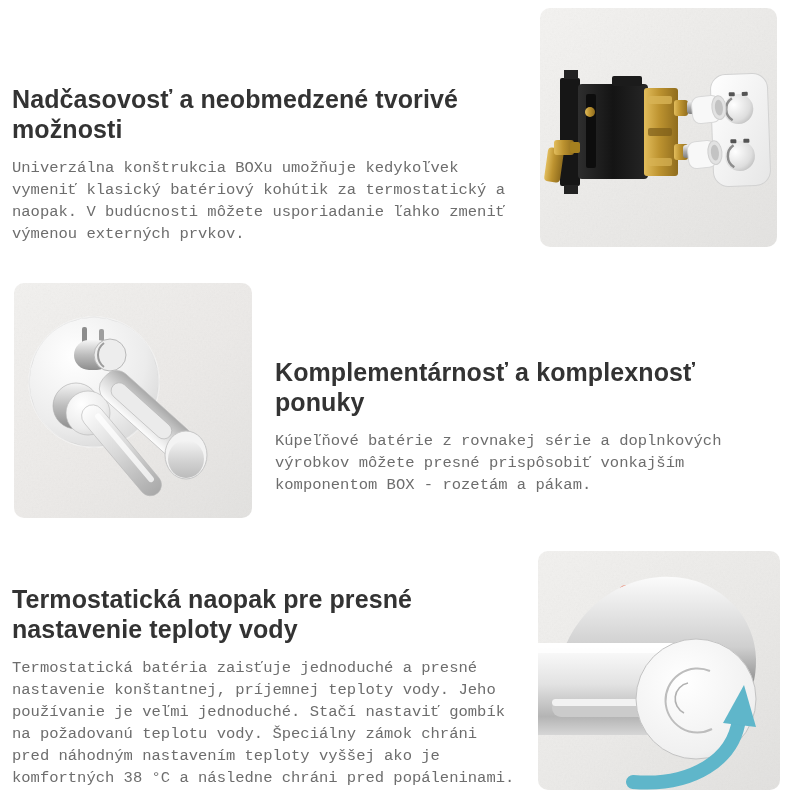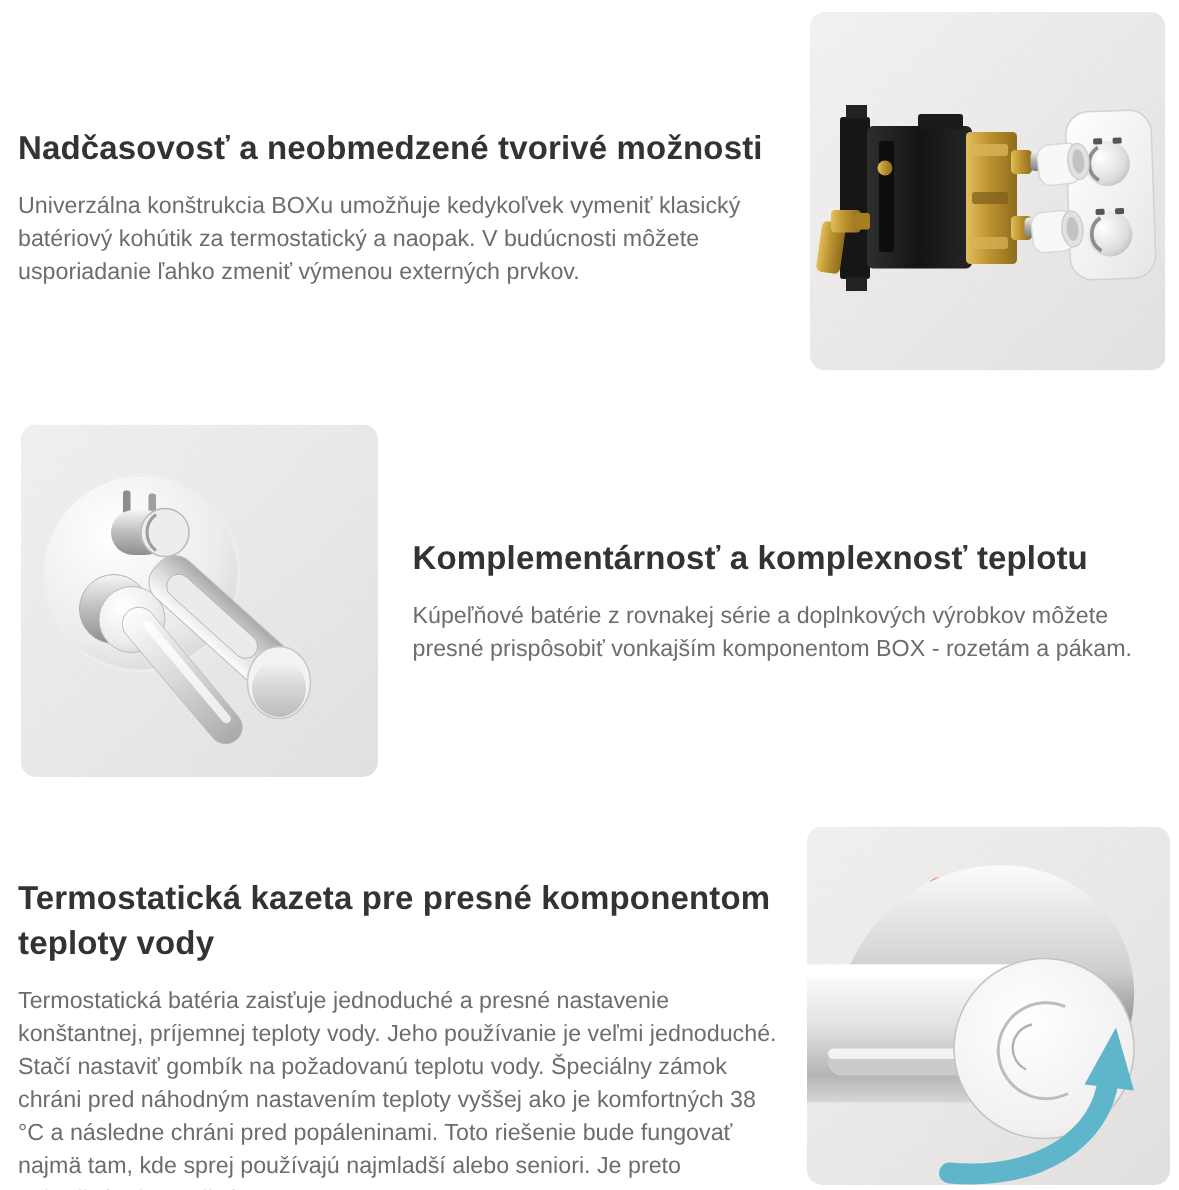--- a/index.html
+++ b/index.html
@@ -2,25 +2,25 @@
 <html lang="sk"><head>
 <meta charset="utf-8">
 <style>
   html,body{margin:0;padding:0;background:#ffffff;}
   .page{
     position:relative;width:786px;height:793px;background:#ffffff;
     font-family:"Liberation Sans",sans-serif;overflow:hidden;
   }
   .text-block{position:absolute;}
   .text-block h2{
-    margin:0 0 13px 0;font-size:22px;line-height:30px;font-weight:700;
+    margin:0 0 13px 0;font-size:25px;line-height:30px;font-weight:700;
     color:#333333;letter-spacing:0.1px;
   }
   .text-block p{
-    margin:0;font-size:15.5px;line-height:22px;color:#6d6d6d;
+    margin:0;font-size:15.5px;line-height:22px;color:#6d6d6d;font-family:Liberation Mono, monospace;
   }
   .figure{position:absolute;border-radius:10px;overflow:hidden;}
   .figure svg{display:block;}
   #sec1-text{left:12px;top:84px;width:502px;}
   #sec1-figure{left:540px;top:8px;width:237px;height:239px;}
   #sec2-figure{left:14px;top:283px;width:238px;height:235px;}
   #sec2-text{left:275px;top:357px;width:500px;}
   #sec3-text{left:12px;top:584px;width:506px;}
   #sec3-figure{left:538px;top:551px;width:242px;height:239px;}
 </style>
@@ -205,26 +205,26 @@
           <rect x="156" y="58" width="33" height="112" rx="14" fill="url(#leverG2)" stroke="#bcbcbc" stroke-width="0.7"></rect>
           <rect x="164" y="70" width="16" height="76" rx="8" fill="#ebebeb" stroke="#b3b3b3" stroke-width="0.6"></rect>
         </g>
         <ellipse cx="172" cy="172" rx="21" ry="24" fill="#f3f3f3" stroke="#c6c6c6"></ellipse>
         <ellipse cx="172" cy="176" rx="18" ry="19" fill="url(#chromeV2)" opacity="0.55"></ellipse>
       </g>
     </svg>
   </div>
 
   <div class="text-block" id="sec2-text">
-    <h2>Komplementárnosť a komplexnosť teplotu</h2>
+    <h2>Komplementárnosť a komplexnosť ponuky</h2>
     <p>Kúpeľňové batérie z rovnakej série a doplnkových výrobkov môžete presné prispôsobiť vonkajším komponentom BOX - rozetám a pákam.</p>
   </div>
 
   <div class="text-block" id="sec3-text">
-    <h2>Termostatická kazeta pre presné komponentom teploty vody</h2>
+    <h2>Termostatická naopak pre presné nastavenie teploty vody</h2>
     <p>Termostatická batéria zaisťuje jednoduché a presné nastavenie konštantnej, príjemnej teploty vody. Jeho používanie je veľmi jednoduché. Stačí nastaviť gombík na požadovanú teplotu vody. Špeciálny zámok chráni pred náhodným nastavením teploty vyššej ako je komfortných 38 °C a následne chráni pred popáleninami. Toto riešenie bude fungovať najmä tam, kde sprej používajú najmladší alebo seniori. Je preto pohodlný a bezpečný.</p>
   </div>
 
   <div class="figure" id="sec3-figure" role="img" aria-label="thermostatic-knob-with-rotation-arrows">
     <svg width="242" height="239" viewBox="0 0 242 239">
       <defs>
         <filter id="grain3" x="0" y="0" width="100%" height="100%">
           <feTurbulence type="fractalNoise" baseFrequency="0.55" numOctaves="2" stitchTiles="stitch"></feTurbulence>
           <feColorMatrix type="saturate" values="0"></feColorMatrix>
           <feComponentTransfer>

